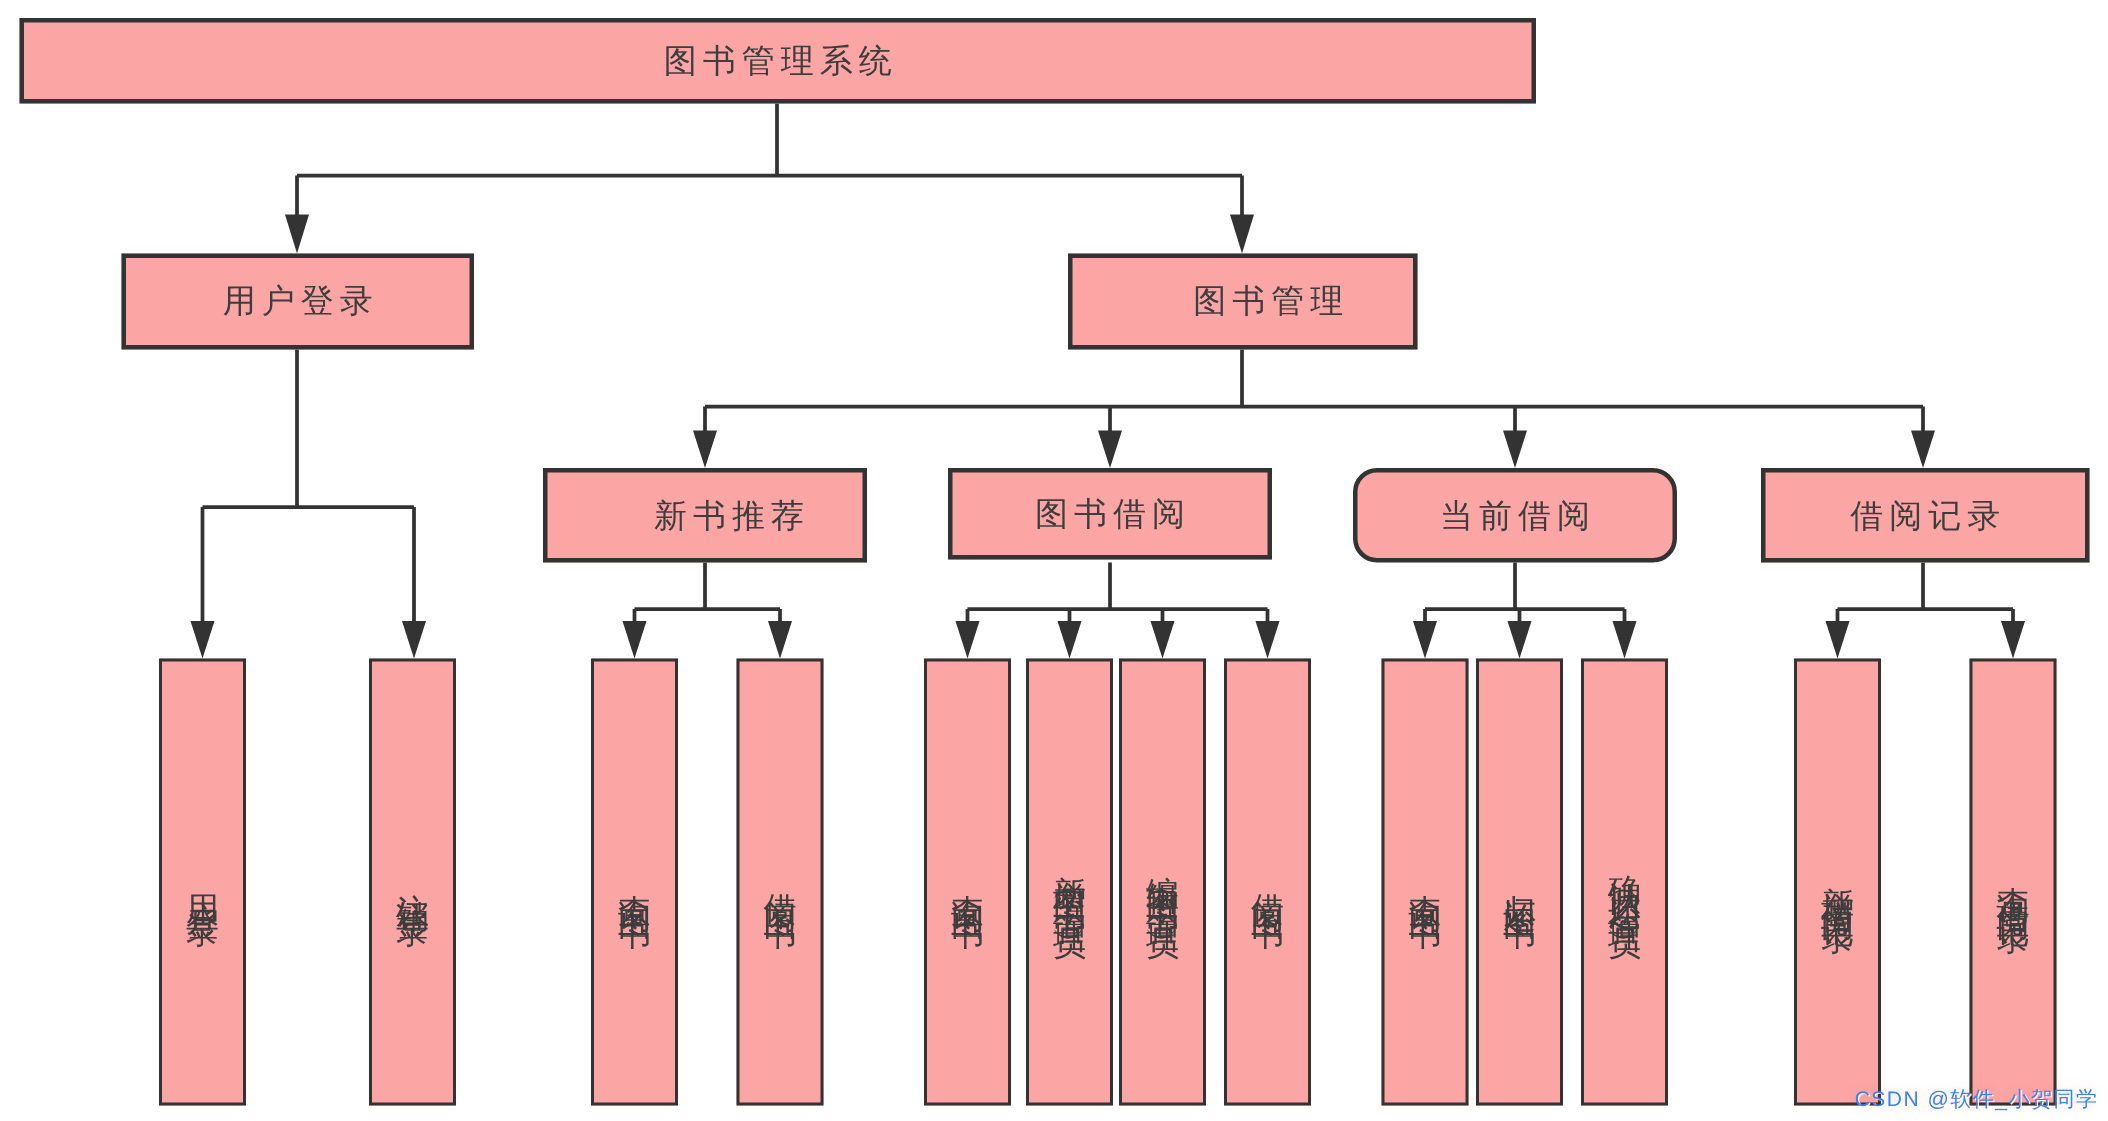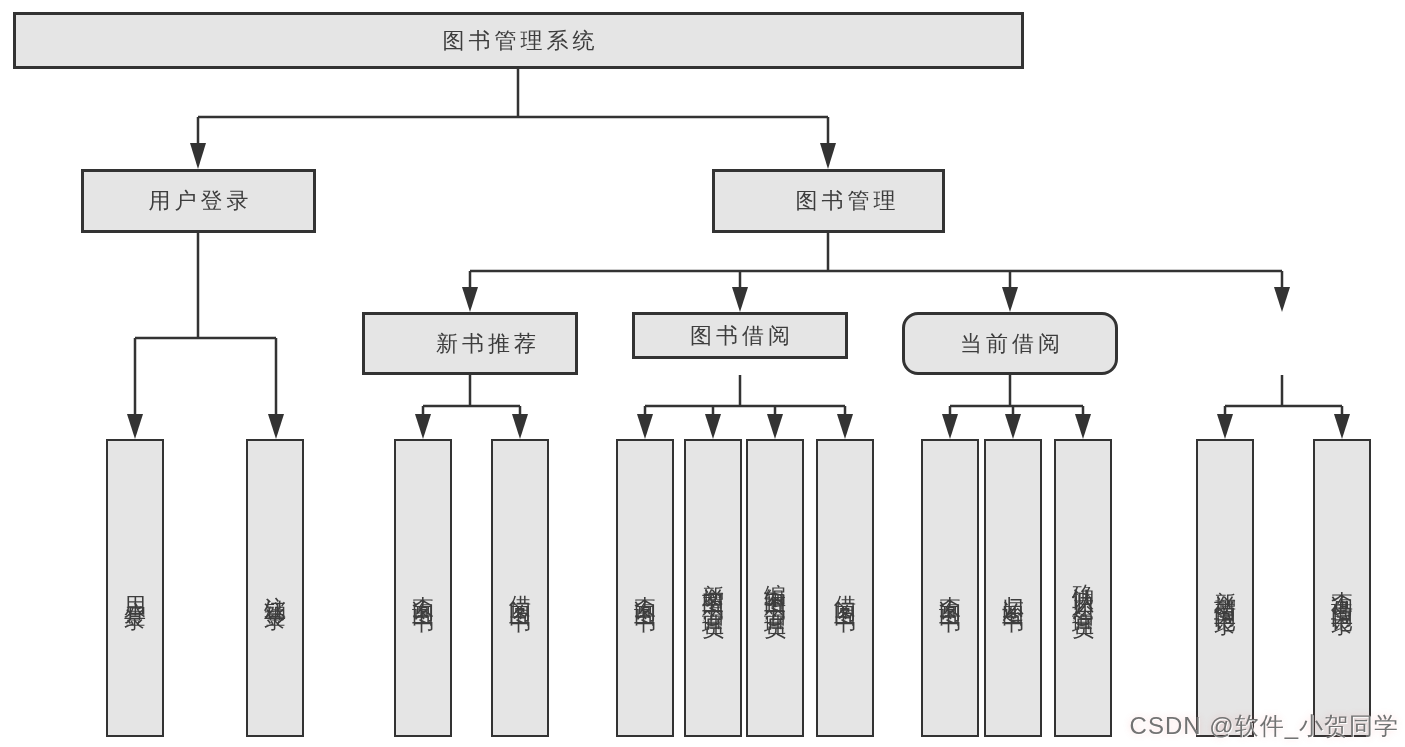--- a/index.html
+++ b/index.html
@@ -12,21 +12,21 @@
     overflow: hidden;
   }
   svg.wires {
     position: absolute;
     left: 0; top: 0;
     width: 1405px; height: 747px;
   }
   .node {
     position: absolute;
     box-sizing: border-box;
-    background: #e5e5e5;
+    background: #fca5a5;
     border: 3px solid #333333;
     display: flex;
     align-items: center;
     justify-content: center;
     color: #3d3d3d;
     font-size: 22px;
     letter-spacing: 4px;
     text-indent: 4px;
     white-space: nowrap;
   }
@@ -35,23 +35,23 @@
     writing-mode: vertical-rl;
     text-orientation: mixed;
     letter-spacing: 5px;
     text-indent: 0;
     font-size: 22px;
   }
   .watermark {
     position: absolute;
     right: 6px;
     bottom: 5px;
-    font-size: 24px;
+    font-size: 14px;
     letter-spacing: 1px;
-    color: #737373;
+    color: #3b82f6;
     text-shadow: 1px 1px 0 rgba(255,255,255,0.9), 0 0 7px rgba(250,100,100,0.25);
     margin-left: 23px;
   }
 </style>
 </head>
 <body>
 
 <div class="canvas">
 
   <svg class="wires" viewBox="0 0 1405 747">
@@ -97,25 +97,28 @@
   <div class="node" style="left:81px; top:169px; width:235px; height:64px;">
     <span>用户登录</span>
   </div>
   <div class="node" style="left:712px; top:169px; width:233px; height:64px;padding-left:34px;">
     <span>图书管理</span>
   </div>
 
   <div class="node" style="left:362px; top:312px; width:216px; height:63px;padding-left:32px;">
     <span>新书推荐</span>
   </div>
-  <div class="node" style="left:632px; top:312px; width:216px; height:47px;">
+  <div class="node" style="left:632px; top:312px; width:216px; height:61px;">
     <span>图书借阅</span>
   </div>
   <div class="node" style="left:902px; top:312px; width:216px; height:63px;border-radius:16px;">
     <span>当前借阅</span>
+  </div>
+  <div class="node" style="left:1174px; top:312px; width:219px; height:63px;">
+    <span>借阅记录</span>
   </div>
 
   <div class="node leaf" style="left:106px; top:439px; width:58px; height:298px;">
     <span>用户登录</span>
   </div>
   <div class="node leaf" style="left:246px; top:439px; width:58px; height:298px;">
     <span>注销登录</span>
   </div>
   <div class="node leaf" style="left:394px; top:439px; width:58px; height:298px;">
     <span>查询图书</span>

